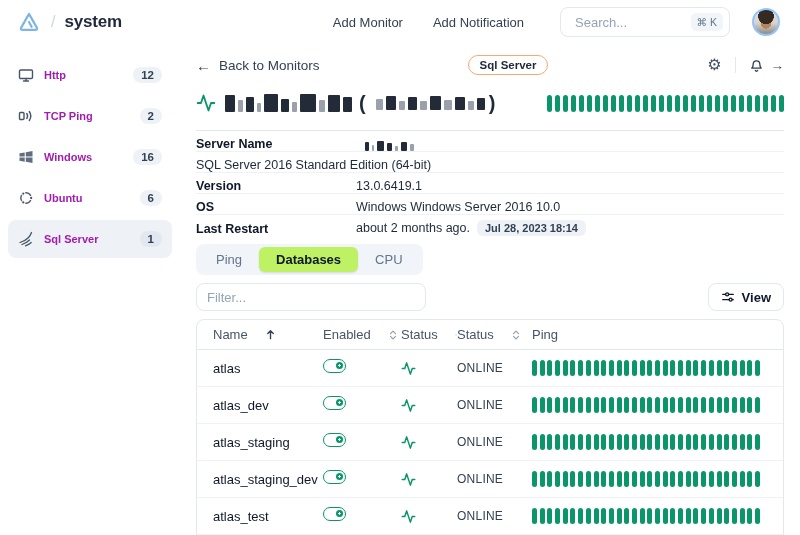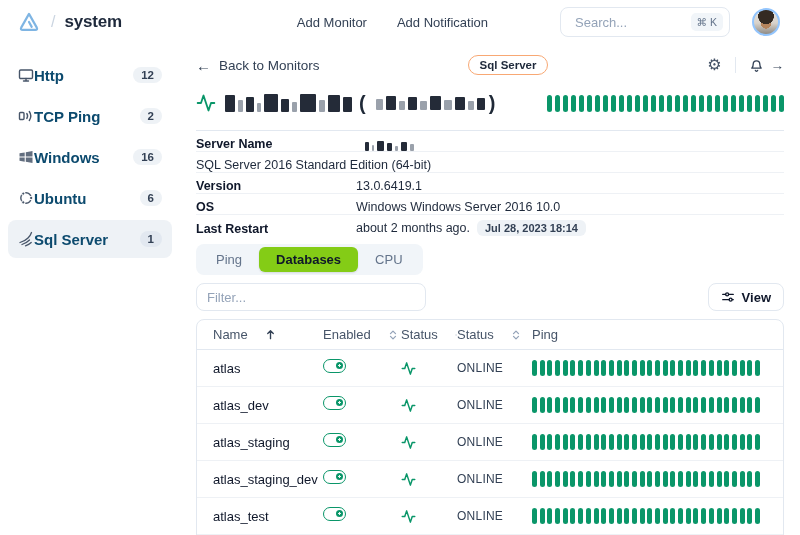--- a/index.html
+++ b/index.html
@@ -13,21 +13,21 @@
 
   
   .header { height:44px; display:flex; align-items:center; padding:0 20px 0 16px; }
   .brand { display:flex; align-items:center; gap:9px; }
   .logo { width:26px; height:26px; color:#7fb5e3; }
   .slash { color:#cbd5e1; font-size:16px; }
   .brand-name { font-size:17px; font-weight:700; color:#1e293b; letter-spacing:-0.2px; }
   .top-nav { display:flex; gap:30px; margin-left:auto; }
   .top-link { font-size:13px; font-weight:500; color:#334155; cursor:pointer; white-space:nowrap; }
   .search { width:170px; height:30px; border:1px solid #e2e8f0; border-radius:8px;
-            display:flex; align-items:center; padding:0 6px 0 12px; margin-left:72px; background:#fff; }
+            display:flex; align-items:center; padding:0 6px 0 12px; margin-left:36px; background:#fff; }
   .search input { border:none; outline:none; flex:1; min-width:20px; font-size:13px;
                   color:#334155; font-family:inherit; background:transparent; }
   .search input::placeholder { color:#94a3b8; }
   .kbd { background:#f1f5f9; border-radius:5px; padding:3px 6px; font-size:10.5px;
          color:#64748b; white-space:nowrap; }
   .avatar { width:28px; height:28px; border-radius:50%; margin-left:22px; border:2px solid #93c5fd;
     background:
       radial-gradient(circle at 50% 26%, #342a22 0 36%, transparent 37%),
       radial-gradient(circle at 50% 55%, #b5845c 0 30%, transparent 31%),
       linear-gradient(180deg,#e9e5df 0%, #d8d2ca 55%, #8f8b85 100%);
@@ -35,21 +35,21 @@
 
   
   .app { display:flex; align-items:flex-start; }
 
   
   .sidebar { width:180px; padding:12px 8px 0 8px; flex:0 0 180px; }
   .side-item { display:flex; align-items:center; height:38px; padding:0 10px;
                border-radius:8px; margin-bottom:3px; cursor:pointer; }
   .side-item.active { background:#eef2f6; }
   .side-icon { width:16px; height:16px; color:#475569; flex:0 0 16px; }
-  .side-label { font-size:15px; font-weight:600; color:#0c4a6e; }
+  .side-label { margin-left:10px; font-size:11px; font-weight:600; color:#a21caf; }
   .side-badge { margin-left:auto; background:#eef2f6; border-radius:999px; padding:2px 8px;
                 font-size:11.5px; font-weight:600; color:#334155; }
   .side-item.active .side-badge { background:#e2e8f0; }
 
   
   .main { flex:1; min-width:0; padding:8px 16px 0 16px; }
 
   .toolbar { display:flex; align-items:center; height:26px; }
   .back { display:flex; align-items:center; gap:8px; font-size:13.5px; font-weight:500;
           color:#334155; cursor:pointer; }
@@ -75,21 +75,21 @@
 
   .info-row { display:flex; align-items:flex-end; height:21px; border-bottom:1px solid #eef1f5; font-size:12.5px; }
   .info-row:last-child { border-bottom:none; }
   .info-label { width:160px; font-weight:700; color:#0f172a; flex:0 0 160px; }
   .info-value { color:#1e293b; display:flex; align-items:center; gap:7px; }
   .date-badge { background:#eef2f6; border-radius:6px; padding:2px 8px; font-size:11px;
                 font-weight:700; color:#334155; }
 
   .tabs { display:inline-flex; background:#f1f5f9; border-radius:8px; padding:3px; margin-top:8px; }
   .tab { padding:5px 17px; font-size:13px; font-weight:500; color:#64748b; border-radius:6px; cursor:pointer; }
-  .tab.active { background:#84cc16; color:#0f172a; font-weight:600; box-shadow:0 1px 2px rgba(15,23,42,.12); }
+  .tab.active { background:#bef264; color:#0f172a; font-weight:600; box-shadow:0 1px 2px rgba(15,23,42,.12); }
 
   .filter-row { display:flex; align-items:center; margin-top:8px;gap:8px; }
   .filter-input { width:230px; height:28px; border:1px solid #e2e8f0; border-radius:8px;
                   padding:0 10px; font-size:13px; outline:none; color:#334155; font-family:inherit; }
   .filter-input::placeholder { color:#94a3b8; }
   .view-btn { margin-left:auto; height:28px; display:flex; align-items:center; gap:7px;
               border:1px solid #e2e8f0; border-radius:8px; background:#fff; padding:0 12px;
               font-size:13px; font-weight:600; color:#0f172a; cursor:pointer; font-family:inherit; }
   .sliders { width:14px; height:14px; color:#0f172a; }
 

